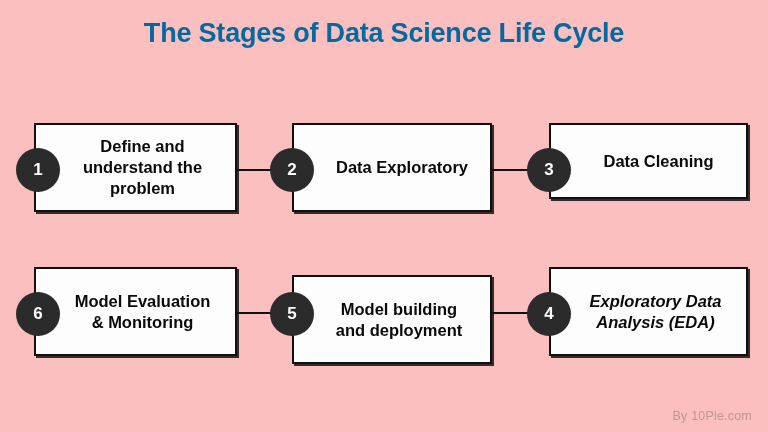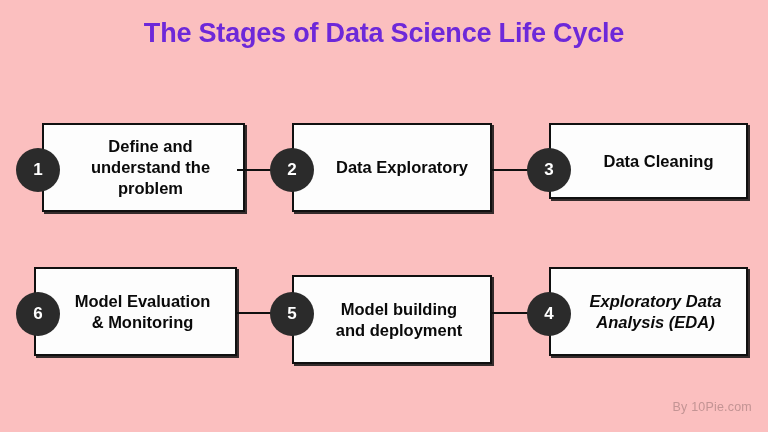--- a/index.html
+++ b/index.html
@@ -23,21 +23,21 @@
 
   
   #page-title {
     position: absolute;
     top: 14px;
     left: 0;
     width: 768px;
     text-align: center;
     font-size: 27px;
     font-weight: bold;
-    color: #6d28d9;
+    color: #0369a1;
     letter-spacing: -0.2px;
     font-family: "Liberation Sans", sans-serif;
     line-height: 38px;
     white-space: nowrap;
   }
 
   
   .stage {
     position: absolute;
     box-sizing: border-box;
@@ -86,39 +86,39 @@
     position: absolute;
     height: 2px;
     background: #101010;
     z-index: 1;
   }
 
   
   #footer-credit {
     position: absolute;
     right: 16px;
-    bottom: 18px;
+    bottom: 9px;
     font-size: 12.5px;
     color: #c39494;
     font-family: "Liberation Sans", sans-serif;
     letter-spacing: 0.2px;
   }
 </style>
 </head>
 <body>
 
 <div id="canvas">
 
   <div id="page-title">The Stages of Data Science Life Cycle</div>
 
   <div class="connector" style="left:237px; top:169px; width:58px;"></div>
 
   <div class="connector" style="left:492px; top:169px; width:60px;"></div>
 
-  <div class="stage" style="left:42px; top:123px; width:203px; height:89px;">
+  <div class="stage" style="left:34px; top:123px; width:203px; height:89px;">
     <div class="stage-label">Define and
 understand the
 problem</div>
   </div>
   <div class="badge" style="left:16px; top:148px;">1</div>
 
   <div class="stage" style="left:292px; top:123px; width:200px; height:89px;">
     <div class="stage-label pad-tight">Data Exploratory</div>
   </div>
   <div class="badge" style="left:270px; top:148px;">2</div>

